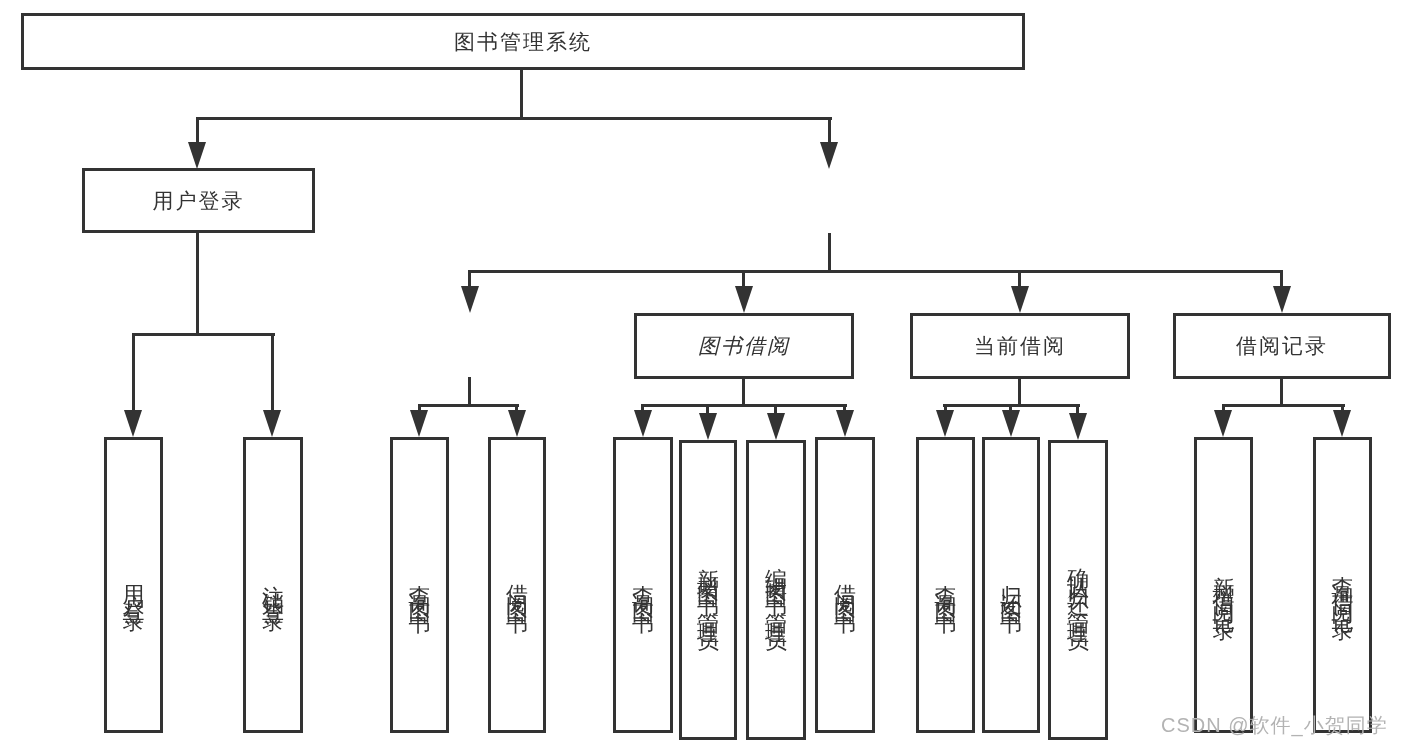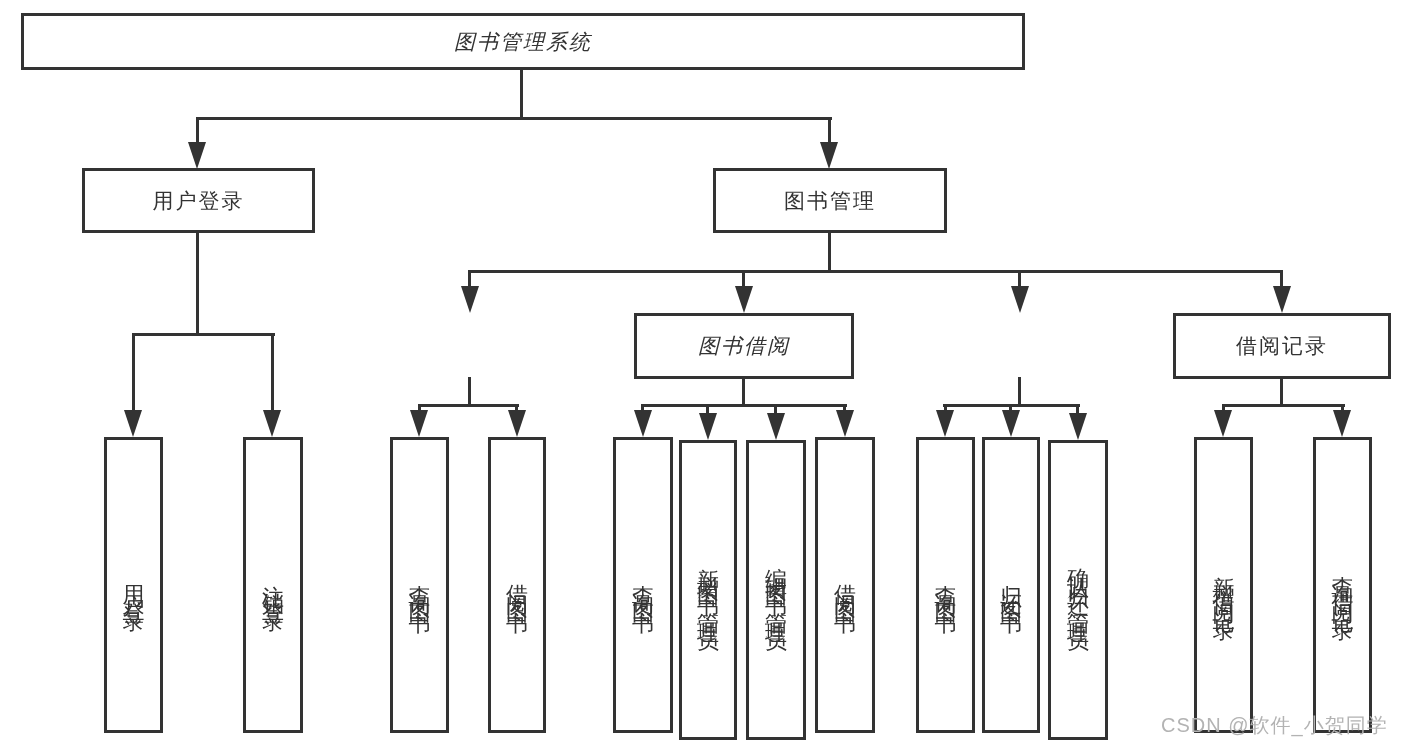--- a/index.html
+++ b/index.html
@@ -102,33 +102,33 @@
 
   <div>
     <div class="ln" style="left:1280px;top:377px;width:3px;height:30px;"></div>
     <div class="ln" style="left:1222px;top:404px;width:123px;height:3px;"></div>
     <div class="ln" style="left:1222px;top:404px;width:3px;height:10px;"></div>
     <div class="ah" style="left:1214px;top:410px;"></div>
     <div class="ln" style="left:1341px;top:404px;width:3px;height:10px;"></div>
     <div class="ah" style="left:1333px;top:410px;"></div>
   </div>
 
-  <div class="box hbox" style="left:21px;top:13px;width:1004px;height:57px;font-style:italic;">
+  <div class="box hbox" style="left:21px;top:13px;width:1004px;height:57px;">
     <span>图书管理系统</span>
   </div>
 
   <div class="box hbox" style="left:82px;top:168px;width:233px;height:65px;">
     <span>用户登录</span>
   </div>
-  <div class="box hbox" style="left:713px;top:168px;width:234px;height:65px;">
-    <span>图书管理</span>
-  </div>
 
   <div class="box hbox" style="left:634px;top:313px;width:220px;height:66px;font-style:italic;">
     <span>图书借阅</span>
+  </div>
+  <div class="box hbox" style="left:910px;top:313px;width:220px;height:66px;">
+    <span>当前借阅</span>
   </div>
   <div class="box hbox" style="left:1173px;top:313px;width:218px;height:66px;">
     <span>借阅记录</span>
   </div>
 
   <div class="box vbox" style="left:104px;top:437px;width:59px;height:296px;">
     <span>用户登录</span>
   </div>
   <div class="box vbox" style="left:243px;top:437px;width:60px;height:296px;">
     <span>注销登录</span>

